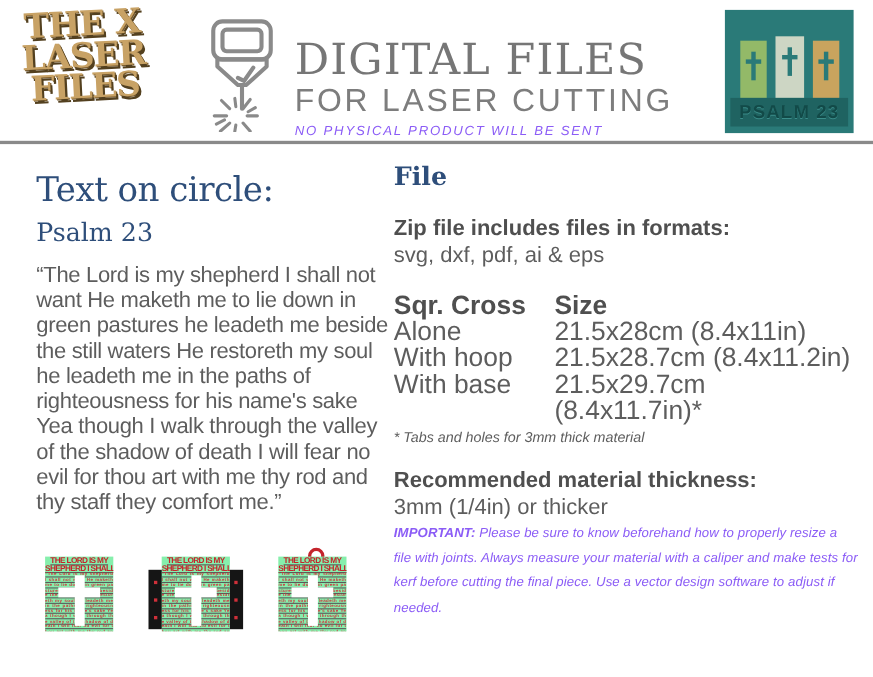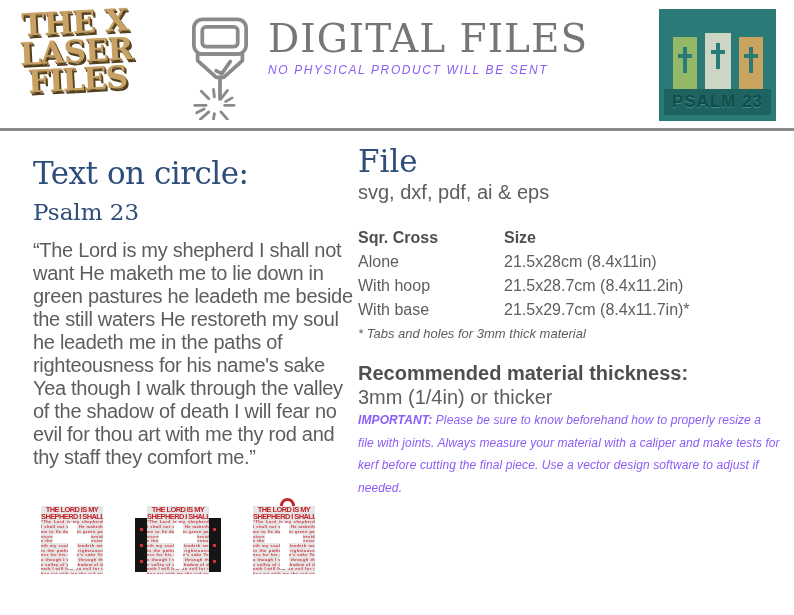--- a/index.html
+++ b/index.html
@@ -12,21 +12,21 @@
         transform:rotate(-3deg);
         font-family:"DejaVu Serif",serif;font-weight:bold;
         color:#c8a265;line-height:0.92;letter-spacing:-1px;
         text-shadow:2px 3px 0 #53401f, 1px 1px 0 #7a5c2e;}
   .logo .l1{font-size:31px;}
   .logo .l2{font-size:31px;}
   .logo .l3{font-size:31px;}
 
   .laser-icon{position:absolute;left:178px;top:16px;}
 
-  .title-block{position:absolute;left:268px;top:18px;width:360px;color:#767676;}
+  .title-block{position:absolute;left:268px;top:34px;width:360px;color:#767676;}
   .title-main{font-family:"DejaVu Serif",serif;font-size:39px;line-height:42px;
               letter-spacing:1px;color:#767676;}
   .title-sub{font-size:29px;line-height:33px;letter-spacing:2.5px;color:#7d7d7d;}
   .title-tag{font-size:12px;line-height:21px;letter-spacing:1.6px;font-style:italic;color:#8b5cf6;}
 
   
   .product-thumb{position:absolute;left:659px;top:9px;width:117px;height:112px;
                  background:#2a7a78;overflow:hidden;}
   .panel{position:absolute;top:28px;width:24px;height:52px;}
   .panel.p1{left:14px;background:#93b968;}
@@ -44,41 +44,41 @@
   
   .col-left{position:absolute;left:33px;top:154px;width:322px;}
   .h-serif{font-family:"DejaVu Serif",serif;color:#2e4e7a;}
   .left-heading{font-size:31px;line-height:38px;letter-spacing:-0.5px;}
   .left-sub{font-size:23px;line-height:28px;margin-top:6px;}
   .psalm{margin-top:13px;font-size:20px;line-height:23px;letter-spacing:-0.3px;color:#5d5d5d;}
 
   .thumbs-row{position:absolute;left:30px;top:502px;width:296px;height:80px;
               display:flex;justify-content:space-between;}
   .rthumb{position:relative;width:84px;height:78px;}
-  .rsq{position:absolute;left:11px;right:11px;top:4px;bottom:6px;overflow:hidden;background:#e5e5e5;}
+  .rsq{position:absolute;left:11px;right:11px;top:4px;bottom:6px;overflow:hidden;background:#86efac;text-decoration:underline;}
   .rsq .hd{font-weight:bold;font-size:7.5px;line-height:7.2px;text-align:center;
            color:#c4242c;letter-spacing:-0.6px;white-space:nowrap;}
   .rsq .fill{font-size:4px;line-height:4.7px;font-weight:bold;color:#d0303a;
              text-align:justify;word-break:break-all;overflow:hidden;height:54px;
              letter-spacing:0.4px;}
   .rcv{position:absolute;left:50%;top:17px;width:9px;height:46px;margin-left:-4.5px;background:#ffffff;}
   .rch{position:absolute;left:50%;top:28px;width:38px;height:9px;margin-left:-19px;background:#ffffff;}
   .bar{position:absolute;top:16px;bottom:8px;width:13px;background:#151515;}
   .bar.bl{left:-1px;}  .bar.br{right:-1px;}
   .bar i{position:absolute;left:5px;width:3px;height:3px;background:#d0303a;}
   .bar i:nth-child(1){top:10px;} .bar i:nth-child(2){top:26px;} .bar i:nth-child(3){top:42px;}
   .hoop{position:absolute;left:50%;top:-4px;width:9px;height:9px;margin-left:-4.5px;
         border:3px solid #c4242c;border-radius:50%;background:#fff;}
 
   
   .col-right{position:absolute;left:358px;top:142px;width:422px;}
-  .right-heading{font-size:31px;line-height:38px;}
+  .right-heading{font-size:23px;line-height:38px;font-weight:bold;}
   .lbl{font-weight:bold;font-size:20px;line-height:24px;color:#4f4f4f;margin-top:16px;}
   .val{font-size:20px;line-height:24px;color:#5d5d5d;}
-  .size-table{margin-top:22px;border-collapse:collapse;font-size:16px;line-height:24px;color:#5d5d5d;}
+  .size-table{margin-top:22px;border-collapse:collapse;font-size:24px;line-height:24px;color:#5d5d5d;}
   .size-table td{padding:0;vertical-align:top;}
   .size-table td:first-child{width:146px;}
   .size-table .th{font-weight:bold;color:#4f4f4f;}
   .footnote{font-style:italic;font-size:13px;line-height:23px;color:#5d5d5d;}
   .thick-lbl{}
   .important{font-style:italic;font-size:12px;line-height:22.5px;
              color:#8b5cf6;letter-spacing:0.1px;}
   .important b{font-weight:bold;}
 </style>
 </head>
@@ -113,20 +113,21 @@
           <line x1="39" y1="104" x2="38" y2="110"></line>
           <line x1="39" y1="86" x2="38" y2="78"></line>
           <line x1="28" y1="99" x2="20" y2="103"></line>
           <line x1="51" y1="91" x2="58" y2="87"></line>
         </g>
       </svg>
     </span>
 
     <div class="title-block">
       <div class="title-main">DIGITAL FILES</div>
+      <div class="title-sub">FOR LASER CUTTING</div>
       <div class="title-tag">NO PHYSICAL PRODUCT WILL BE SENT</div>
     </div>
 
     <div class="product-thumb">
       <div class="panel p1">
           <span class="cv"></span>
           <span class="ch"></span>
         </div>
       <div class="panel p2">
           <span class="cv"></span>
@@ -192,20 +193,21 @@
         <div class="fill">“The Lord is my shepherd I shall not want He maketh me to lie down in green pastures he leadeth me beside the still waters He restoreth my soul he leadeth me in the paths of righteousness for his name's sake Yea though I walk through the valley of the shadow of death I will fear no evil for thou art with me thy rod and thy staff they comfort me.”</div>
         <div class="rcv"></div>
         <div class="rch"></div>
       </div>
     </div>
   </div>
 
   <div class="col-right">
     <div class="h-serif right-heading">File</div>
 
+    <div class="lbl">Zip file includes files in formats:</div>
     <div class="val">svg, dxf, pdf, ai &amp; eps</div>
 
     <table class="size-table">
       <tbody>
         <tr>
           <td class="th">Sqr. Cross</td>
           <td class="th">Size</td>
         </tr>
         <tr>
           <td>Alone</td>

